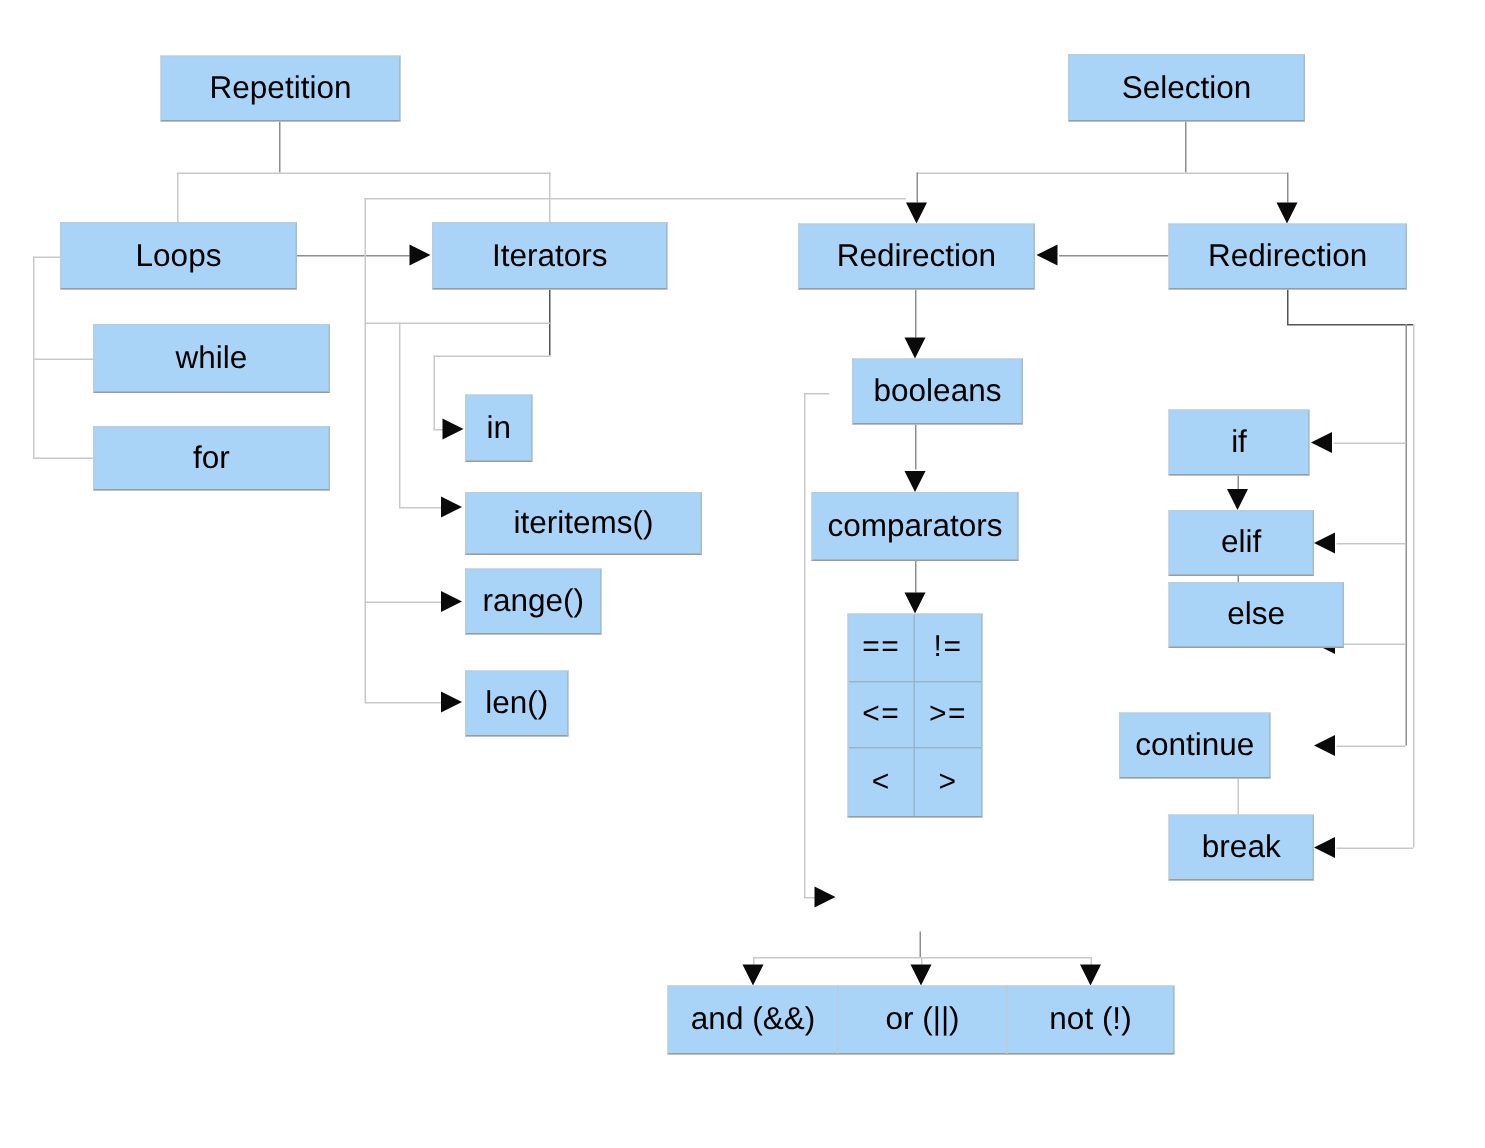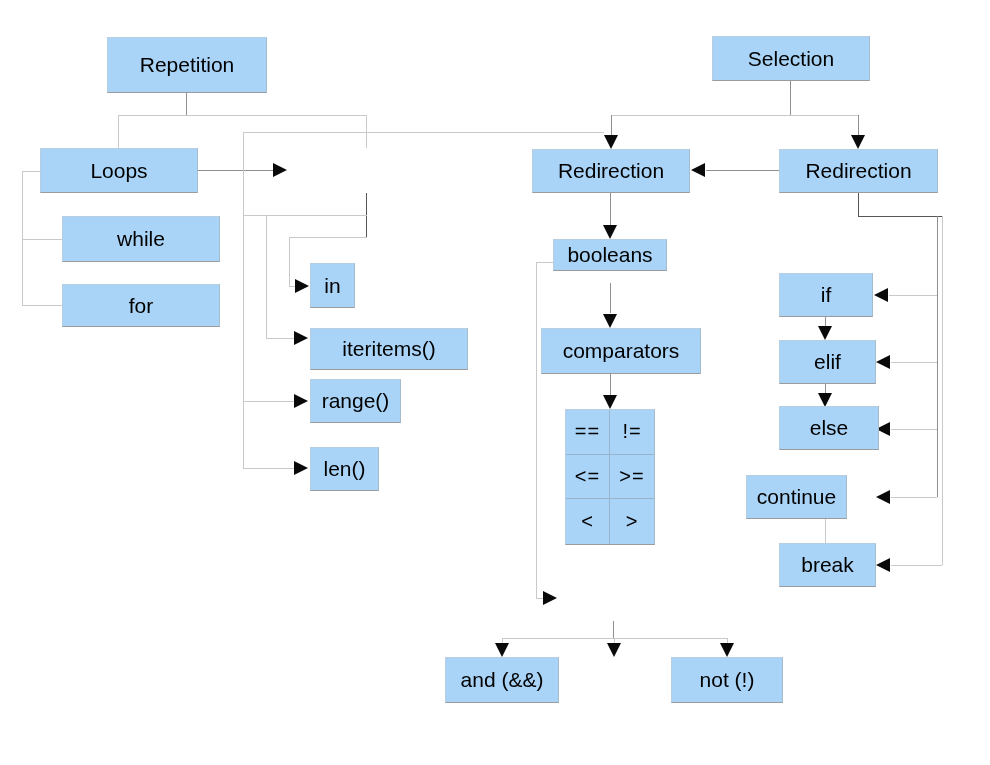--- a/index.html
+++ b/index.html
@@ -123,29 +123,32 @@
   <div class="arr arr-left" style="left:876px;top:490px"></div>
   <div class="hline c-light" style="left:891px;top:565px;width:51px"></div>
   <div class="arr arr-left" style="left:876px;top:558px"></div>
 
   <div class="vline c-mid" style="left:825px;top:317px;height:9px"></div>
   <div class="arr arr-down" style="left:818px;top:326px"></div>
   <div class="vline c-mid" style="left:825px;top:384px;height:9px"></div>
   <div class="arr arr-down" style="left:818px;top:393px"></div>
   <div class="vline c-light" style="left:825px;top:519px;height:24px"></div>
 
-  <div class="node" style="left:107px;top:37px;width:160px;height:56px">
+  <div class="node" style="left:107px;top:37px;width:160px;height:44px">
       <span>Repetition</span>
     </div>
   <div class="node" style="left:712px;top:36px;width:158px;height:45px">
       <span>Selection</span>
     </div>
   <div class="node" style="left:40px;top:148px;width:158px;height:45px">
       <span>Loops</span>
     </div>
+  <div class="node" style="left:288px;top:148px;width:157px;height:45px">
+      <span>Iterators</span>
+    </div>
   <div class="node" style="left:532px;top:149px;width:158px;height:44px">
       <span>Redirection</span>
     </div>
   <div class="node" style="left:779px;top:149px;width:159px;height:44px">
       <span>Redirection</span>
     </div>
   <div class="node" style="left:62px;top:284px;width:158px;height:43px">
       <span>for</span>
     </div>
   <div class="node" style="left:62px;top:216px;width:158px;height:46px">
@@ -156,24 +159,24 @@
     </div>
   <div class="node" style="left:310px;top:328px;width:158px;height:42px">
       <span>iteritems()</span>
     </div>
   <div class="node" style="left:310px;top:379px;width:91px;height:44px">
       <span>range()</span>
     </div>
   <div class="node" style="left:310px;top:447px;width:69px;height:44px">
       <span>len()</span>
     </div>
-  <div class="node" style="left:553px;top:239px;width:114px;height:32px">
+  <div class="node" style="left:568px;top:239px;width:114px;height:44px">
       <span>booleans</span>
     </div>
-  <div class="node" style="left:541px;top:328px;width:160px;height:46px">
+  <div class="node" style="left:541px;top:328px;width:138px;height:46px">
       <span>comparators</span>
     </div>
 
   <div class="grid" style="left:565px;top:409px;width:90px;height:136px">
     <div class="cell">
         <span>==</span>
       </div>
     <div class="cell">
         <span>!=</span>
       </div>
@@ -187,31 +190,34 @@
         <span>&lt;</span>
       </div>
     <div class="cell">
         <span>&gt;</span>
       </div>
   </div>
 
   <div class="node" style="left:445px;top:657px;width:114px;height:46px">
       <span>and (&amp;&amp;)</span>
     </div>
+  <div class="node" style="left:558px;top:657px;width:114px;height:46px">
+      <span>or (||)</span>
+    </div>
   <div class="node" style="left:671px;top:657px;width:112px;height:46px">
       <span>not (!)</span>
     </div>
 
   <div class="node" style="left:779px;top:273px;width:94px;height:44px">
       <span>if</span>
     </div>
   <div class="node" style="left:779px;top:340px;width:97px;height:44px">
       <span>elif</span>
     </div>
-  <div class="node" style="left:779px;top:406px;width:100px;height:44px">
+  <div class="node" style="left:779px;top:388px;width:117px;height:44px">
       <span>else</span>
     </div>
   <div class="node" style="left:746px;top:475px;width:101px;height:44px">
       <span>continue</span>
     </div>
   <div class="node" style="left:779px;top:543px;width:97px;height:44px">
       <span>break</span>
     </div>
 
 </div>

